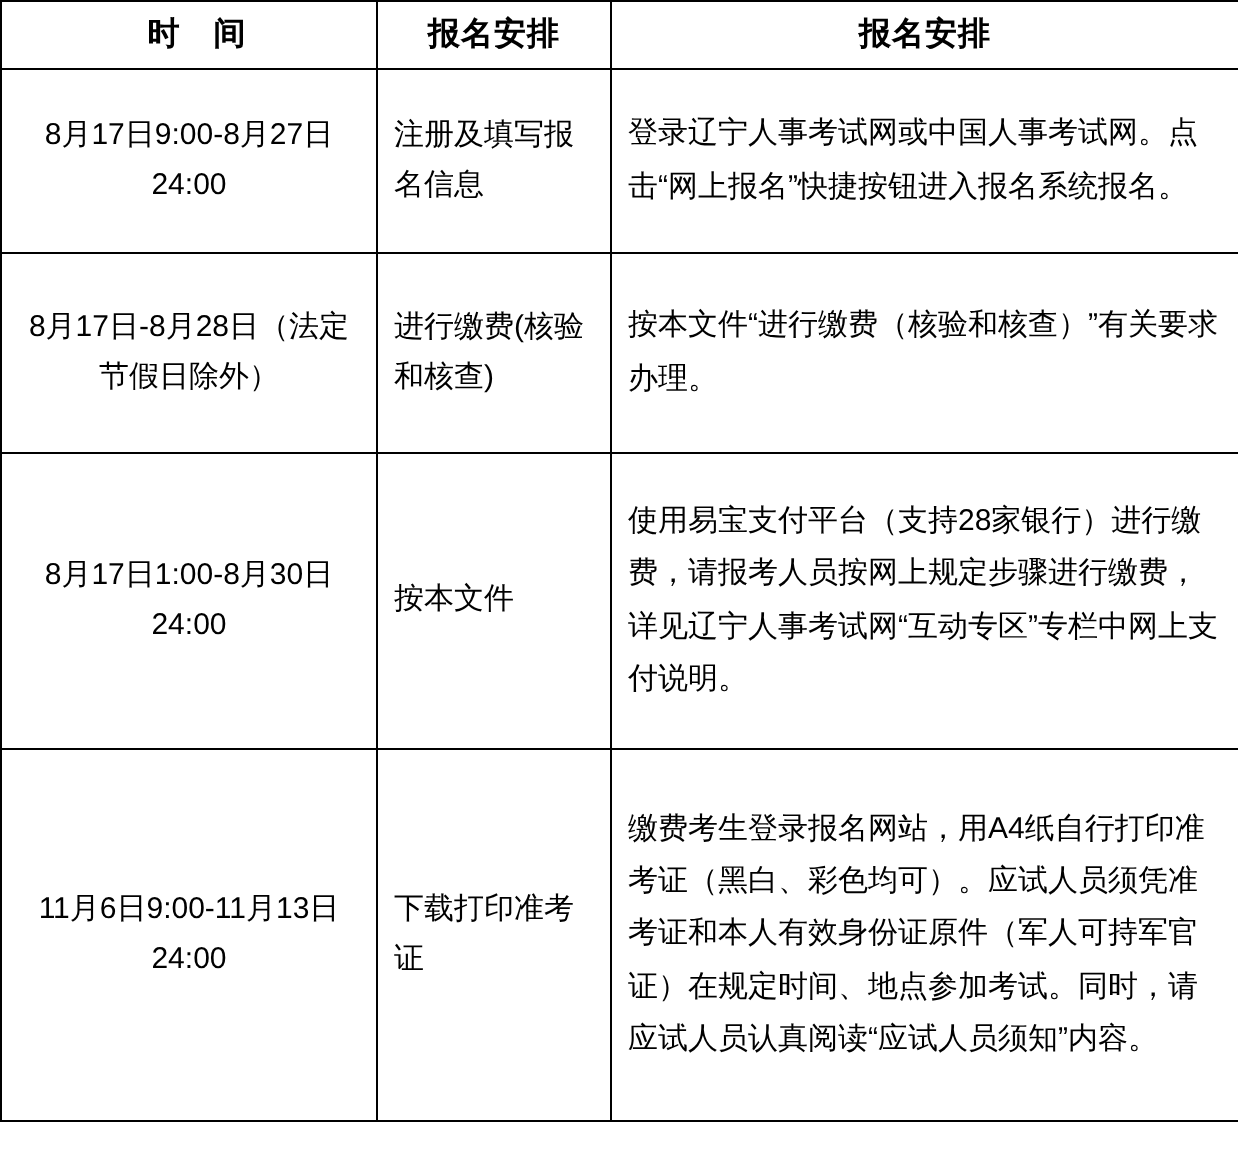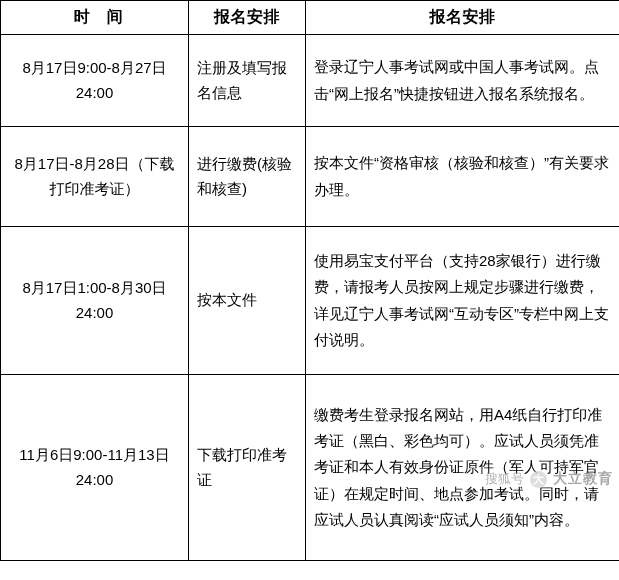--- a/index.html
+++ b/index.html
@@ -123,36 +123,31 @@
         <th>报名安排</th>
       </tr>
     </thead>
     <tbody>
       <tr class="row-register">
         <td class="cell-time">8月17日9:00-8月27日24:00</td>
         <td class="cell-stage">注册及填写报名信息</td>
         <td class="cell-detail">登录辽宁人事考试网或中国人事考试网。点击“网上报名”快捷按钮进入报名系统报名。</td>
       </tr>
       <tr class="row-audit">
-        <td class="cell-time">8月17日-8月28日（下载打印准考证）</td>
+        <td class="cell-time">8月17日-8月28日（法定节假日除外）</td>
         <td class="cell-stage">进行缴费(核验和核查)</td>
-        <td class="cell-detail">按本文件“资格审核（核验和核查）”有关要求办理。</td>
+        <td class="cell-detail">按本文件“进行缴费（核验和核查）”有关要求办理。</td>
       </tr>
       <tr class="row-payment">
         <td class="cell-time">8月17日1:00-8月30日24:00</td>
         <td class="cell-stage">按本文件</td>
         <td class="cell-detail">使用易宝支付平台（支持28家银行）进行缴费，请报考人员按网上规定步骤进行缴费，详见辽宁人事考试网“互动专区”专栏中网上支付说明。</td>
       </tr>
       <tr class="row-print">
         <td class="cell-time">11月6日9:00-11月13日24:00</td>
         <td class="cell-stage">下载打印准考证</td>
         <td class="cell-detail">缴费考生登录报名网站，用A4纸自行打印准考证（黑白、彩色均可）。应试人员须凭准考证和本人有效身份证原件（军人可持军官证）在规定时间、地点参加考试。同时，请应试人员认真阅读“应试人员须知”内容。</td>
       </tr>
     </tbody>
   </table>
 
-  <div class="watermark">
-    <span class="wm-source">搜狐号</span>
-    <span class="wm-logo">大</span>
-    <span class="wm-brand">大立教育</span>
-  </div>
 
 </div>
 
 </body></html>

